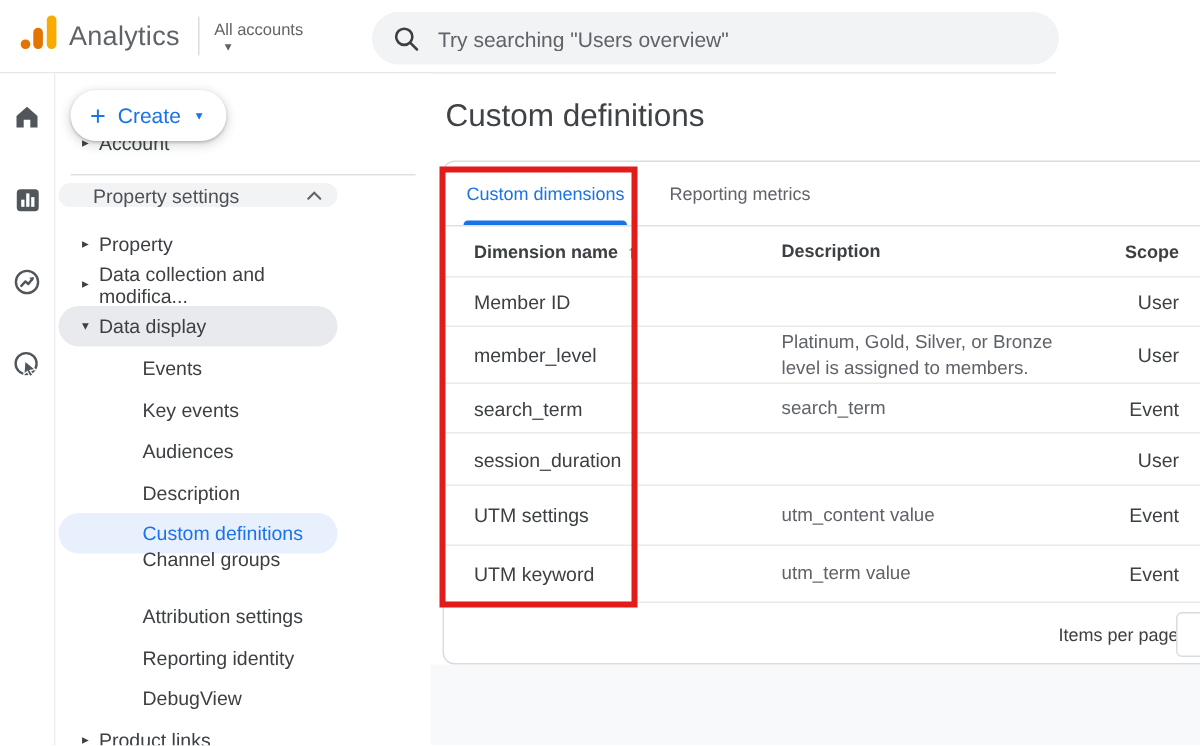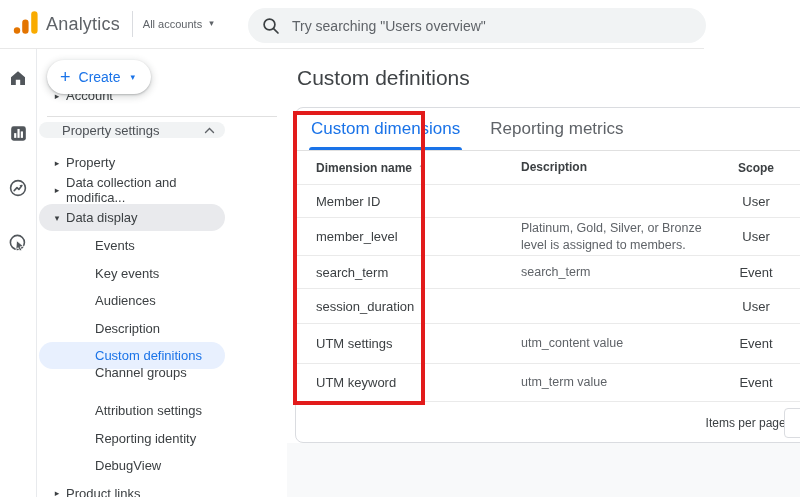--- a/index.html
+++ b/index.html
@@ -6,21 +6,21 @@
   html,body { width:800px; height:497px; }
   body { font-family: "Liberation Sans", "DejaVu Sans", sans-serif; background:#fff; }
   .screen { position:relative; width:800px; height:497px; overflow:hidden; background:#fff; }
 
   
   .topbar { position:absolute; left:0; top:0; width:704px; height:49px; background:#fff;
             border-bottom:1px solid #e8e8e8; display:flex; align-items:center; }
   .brand-wrap { display:flex; align-items:center; margin-left:12px; cursor:pointer; }
   .brand-text { font-size:18px; color:#5f6368; margin-left:7px; letter-spacing:.2px; }
   .topbar-divider { width:1px; height:26px; background:#dadce0; margin:0 10px 0 12px; }
-  .account-switcher { display:flex; flex-direction:row; align-items:flex-start; cursor:pointer; }
+  .account-switcher { display:flex; flex-direction:column; align-items:flex-start; cursor:pointer; }
   .account-switcher .label { font-size:11px; color:#5f6368; }
   .account-switcher .caret { font-size:9px; color:#5f6368; line-height:8px; margin-left:7px; margin-top:1px; }
   .searchbar { position:absolute; left:248px; top:8px; width:458px; height:35px; background:#f1f3f4;
                border-radius:18px; display:flex; align-items:center; padding:0 14px; }
   .searchbar svg { flex:0 0 auto; }
   .searchbar input { border:none; outline:none; background:transparent; font-size:14px; color:#3c4043;
                      margin-left:12px; width:380px; font-family:inherit; }
   .searchbar input::placeholder { color:#5f6368; opacity:1; }
 
   
@@ -53,31 +53,31 @@
   .nav-item.selected { left:2px; width:186px; background:#e8f0fe; color:#1a73e8; font-weight:500; }
 
   
   .main-bg-strip { position:absolute; left:287px; top:443px; width:513px; height:54px; background:#f8f9fa; }
   .page-title { position:absolute; left:297px; top:66px; font-size:21px; color:#3f4346; font-weight:400; }
 
   .card { position:absolute; left:295px; top:107px; width:530px; height:336px; background:#fff;
           border:1px solid #dadce0; border-radius:8px 0 0 8px; overflow:hidden; }
   .tabs { height:43px; display:flex; align-items:stretch; padding-left:13px; gap:26px;
           border-bottom:1px solid #e0e0e0; }
-  .tab { display:flex; align-items:center; position:relative; font-size:17px; color:#5f6368;
+  .tab { display:flex; align-items:center; position:relative; font-size:12px; color:#5f6368;
          cursor:pointer; padding:0 2px; white-space:nowrap; }
   .tab.active { color:#1a73e8; font-weight:500; }
   .tab.active::after { content:""; position:absolute; left:0; right:0; bottom:0; height:3px;
                        background:#1a73e8; border-radius:3px 3px 0 0; }
 
   .trow { display:grid; grid-template-columns:205px 205px 65px; padding-left:20px;
           align-items:center; border-bottom:1px solid #eaeaea; }
   .trow .c-name { font-size:13px; color:#3c4043; }
   .trow .c-desc { font-size:12.5px; color:#5f6368; line-height:1.35; padding-right:14px; }
-  .trow .c-scope { font-size:13px; color:#3c4043; text-align:center; padding-right:5px; }
+  .trow .c-scope { font-size:13px; color:#3c4043; text-align:right; padding-right:5px; }
   .thead { height:34px; }
   .thead .c-name, .thead .c-desc, .thead .c-scope { font-size:12px; font-weight:700; color:#3c4043; }
   .thead .sort-arrow { font-size:12px; font-weight:400; color:#5f6368; margin-left:6px; }
   .r1{height:33px;} .r2{height:38px;} .r3{height:33px;} .r4{height:35px;} .r5{height:40px;} .r6{height:38px;}
   .tfoot { height:41px; border-bottom:none; display:flex; align-items:center; justify-content:flex-end;
            padding-right:35px; position:relative; }
   .tfoot .lbl { font-size:12px; color:#3c4043; }
   .page-size-box { position:absolute; left:488px; top:6px; width:44px; height:30px;
                    border:1px solid #dadce0; border-radius:4px; background:#fff; cursor:pointer; }
 

